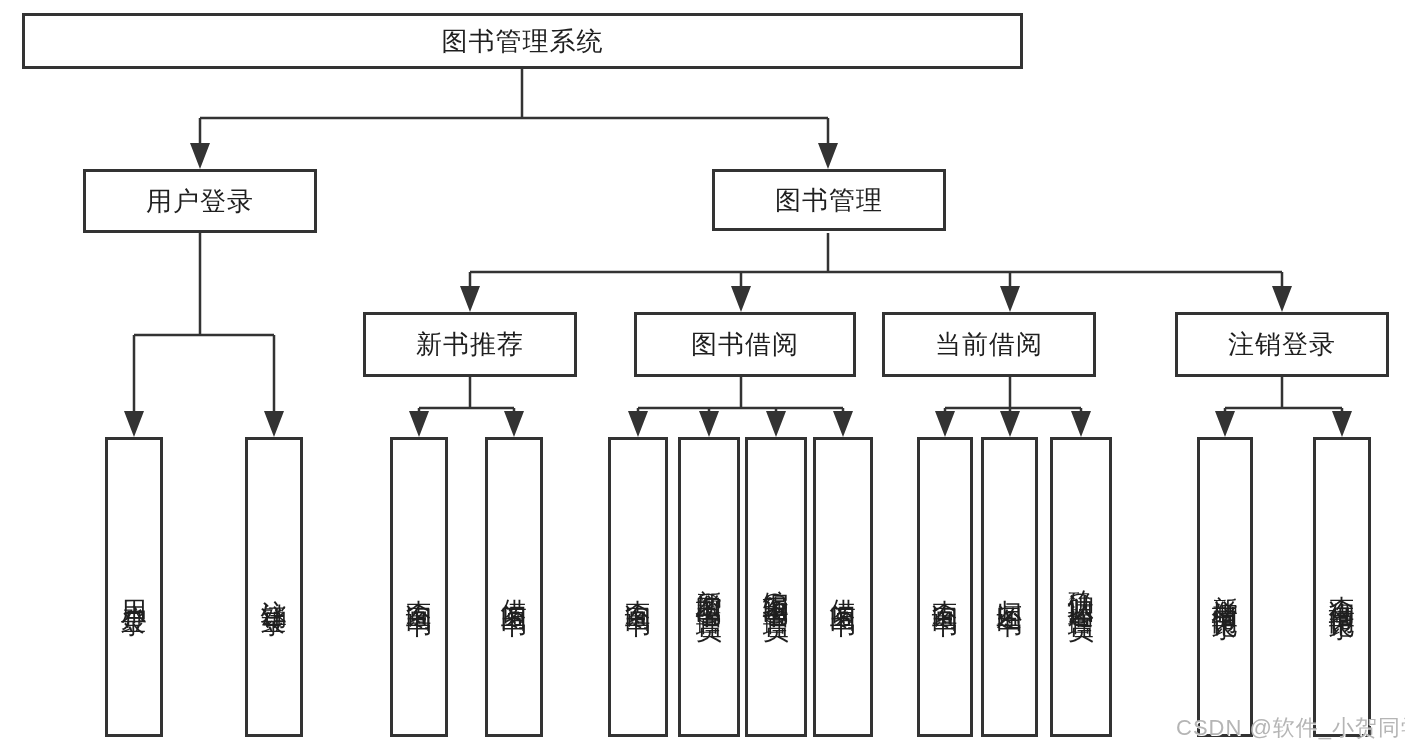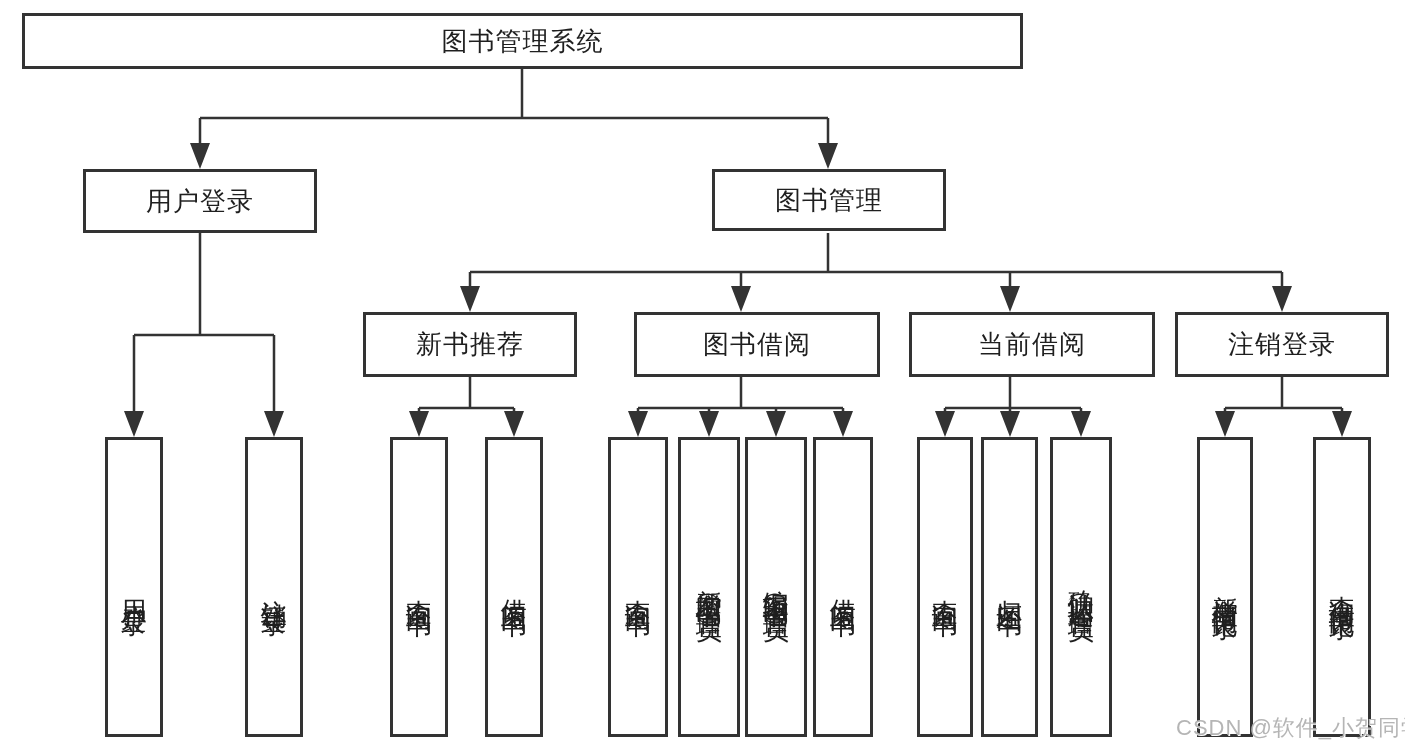--- a/index.html
+++ b/index.html
@@ -42,22 +42,22 @@
     font-size: 26px;
     line-height: 1.1;
     letter-spacing: 4px;
     white-space: nowrap;
   }
   
   .n-root { left: 22px;  top: 13px;  width: 1001px; height: 56px; }
   .n-l2a  { left: 83px;  top: 169px; width: 234px;  height: 64px; }
   .n-l2b  { left: 712px; top: 169px; width: 234px;  height: 62px; }
   .n-l3a  { left: 363px; top: 312px; width: 214px;  height: 65px; }
-  .n-l3b  { left: 634px; top: 312px; width: 246px;  height: 65px; align-items: center; }
-  .n-l3c  { left: 909px; top: 312px; width: 246px;  height: 65px; }
+  .n-l3b  { left: 634px; top: 312px; width: 222px;  height: 65px; align-items: center; }
+  .n-l3c  { left: 882px; top: 312px; width: 214px;  height: 65px; }
   .n-l3d  { left: 1175px; top: 312px; width: 214px; height: 65px; }
   .n-f1  { left: 105px;  top: 437px; width: 58px; height: 300px; }
   .n-f2  { left: 245px;  top: 437px; width: 58px; height: 300px; }
   .n-f3  { left: 390px;  top: 437px; width: 58px; height: 300px; }
   .n-f4  { left: 485px;  top: 437px; width: 58px; height: 300px; }
   .n-f5  { left: 608px;  top: 437px; width: 60px; height: 300px; }
   .n-f6  { left: 678px;  top: 437px; width: 62px; height: 300px; }
   .n-f7  { left: 745px;  top: 437px; width: 62px; height: 300px; }
   .n-f8  { left: 813px;  top: 437px; width: 60px; height: 300px; }
   .n-f9  { left: 917px;  top: 437px; width: 56px; height: 300px; }

